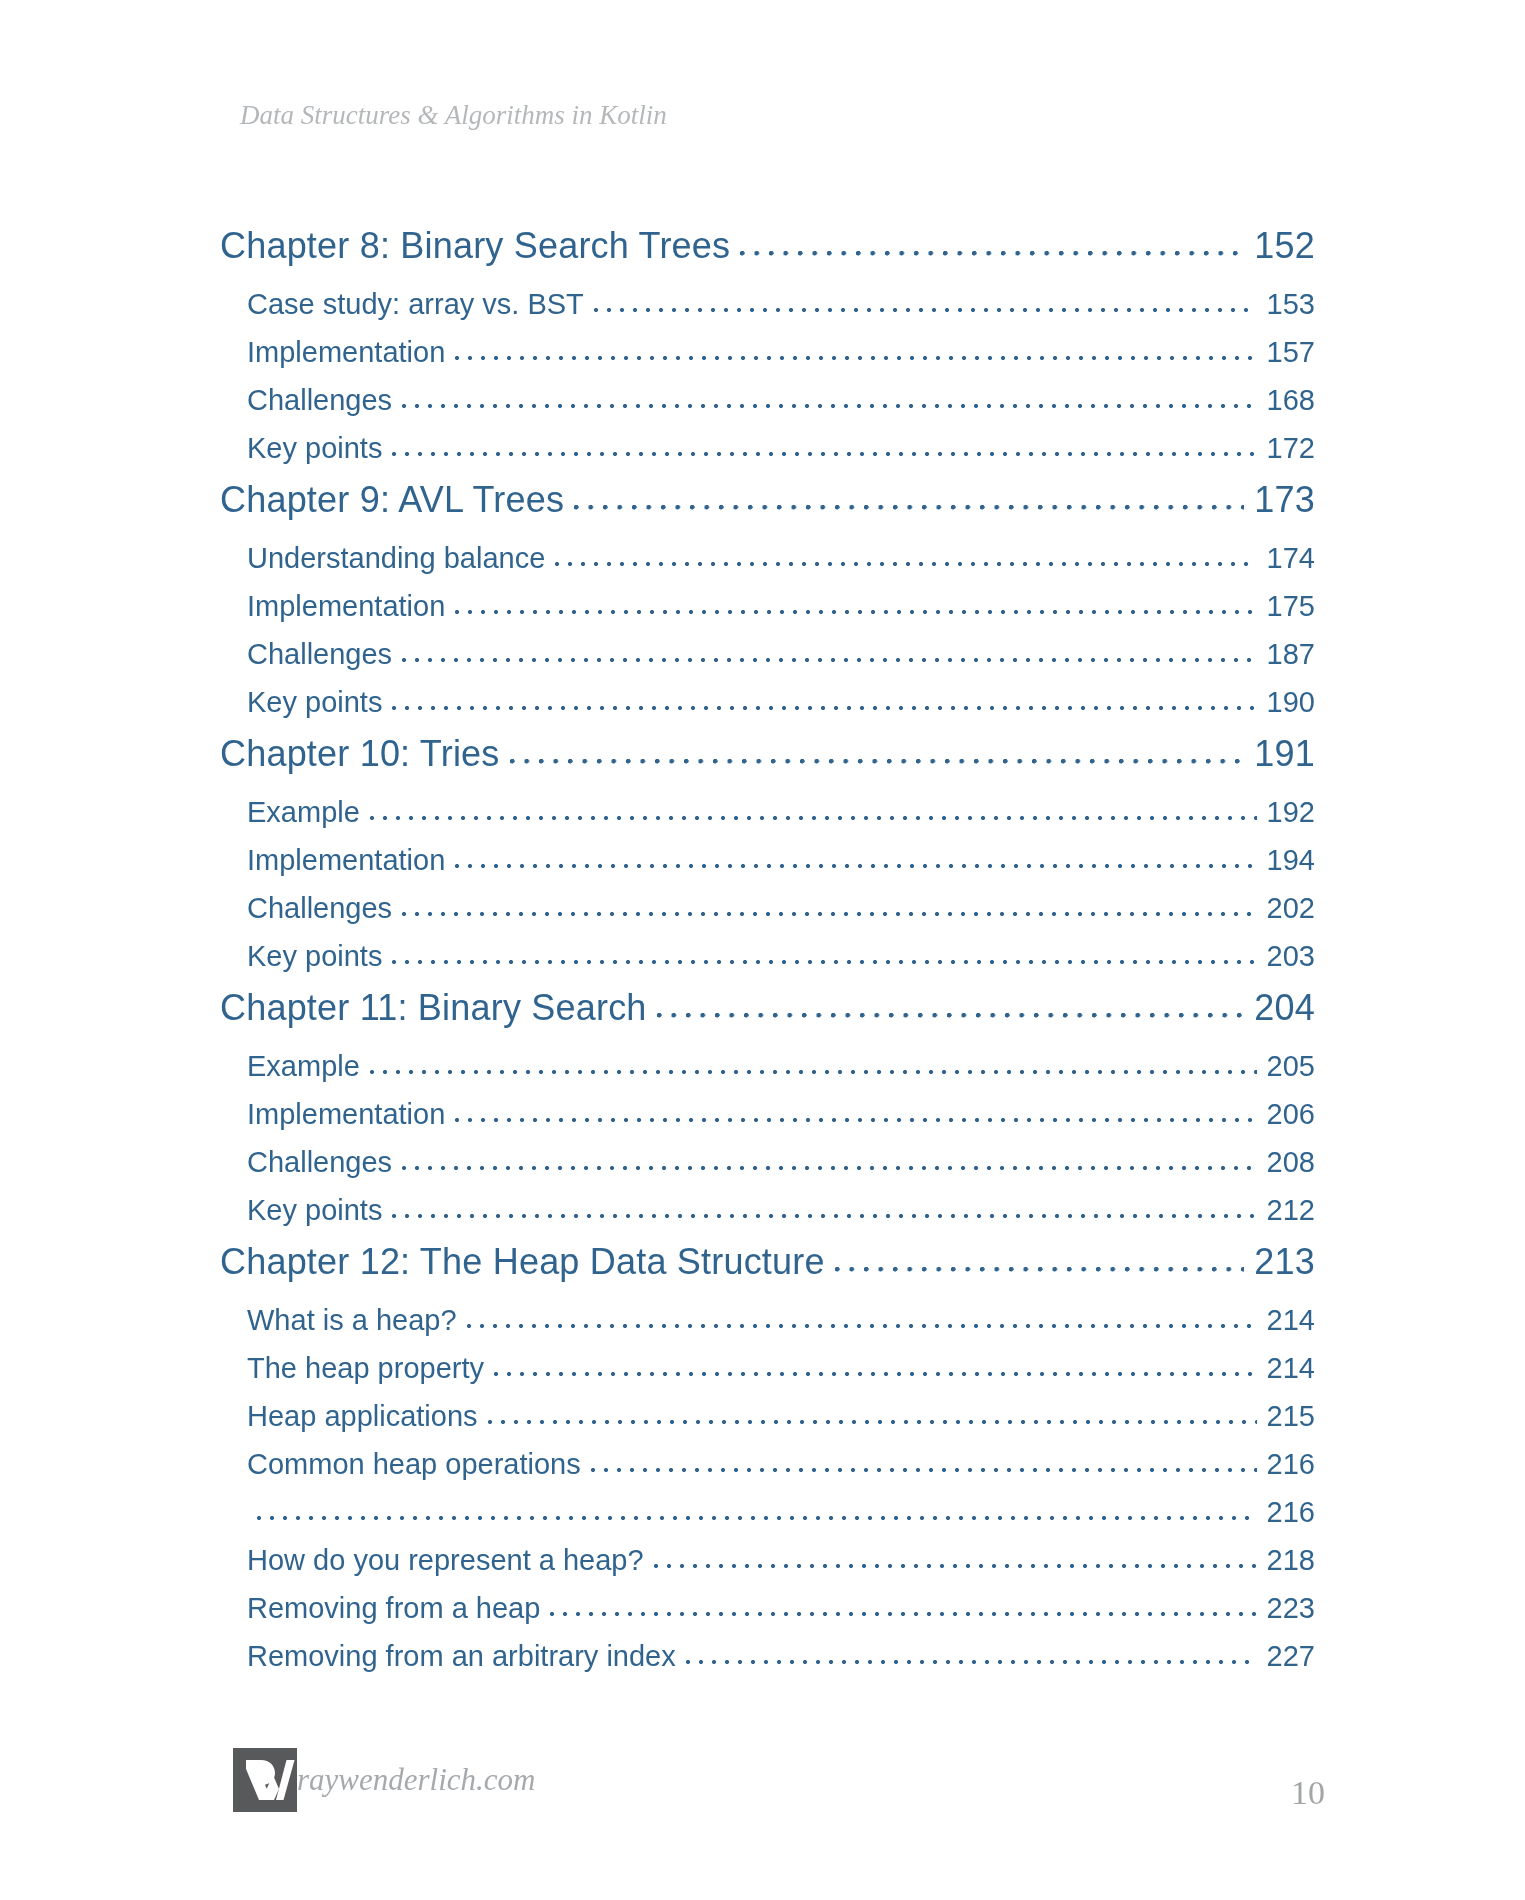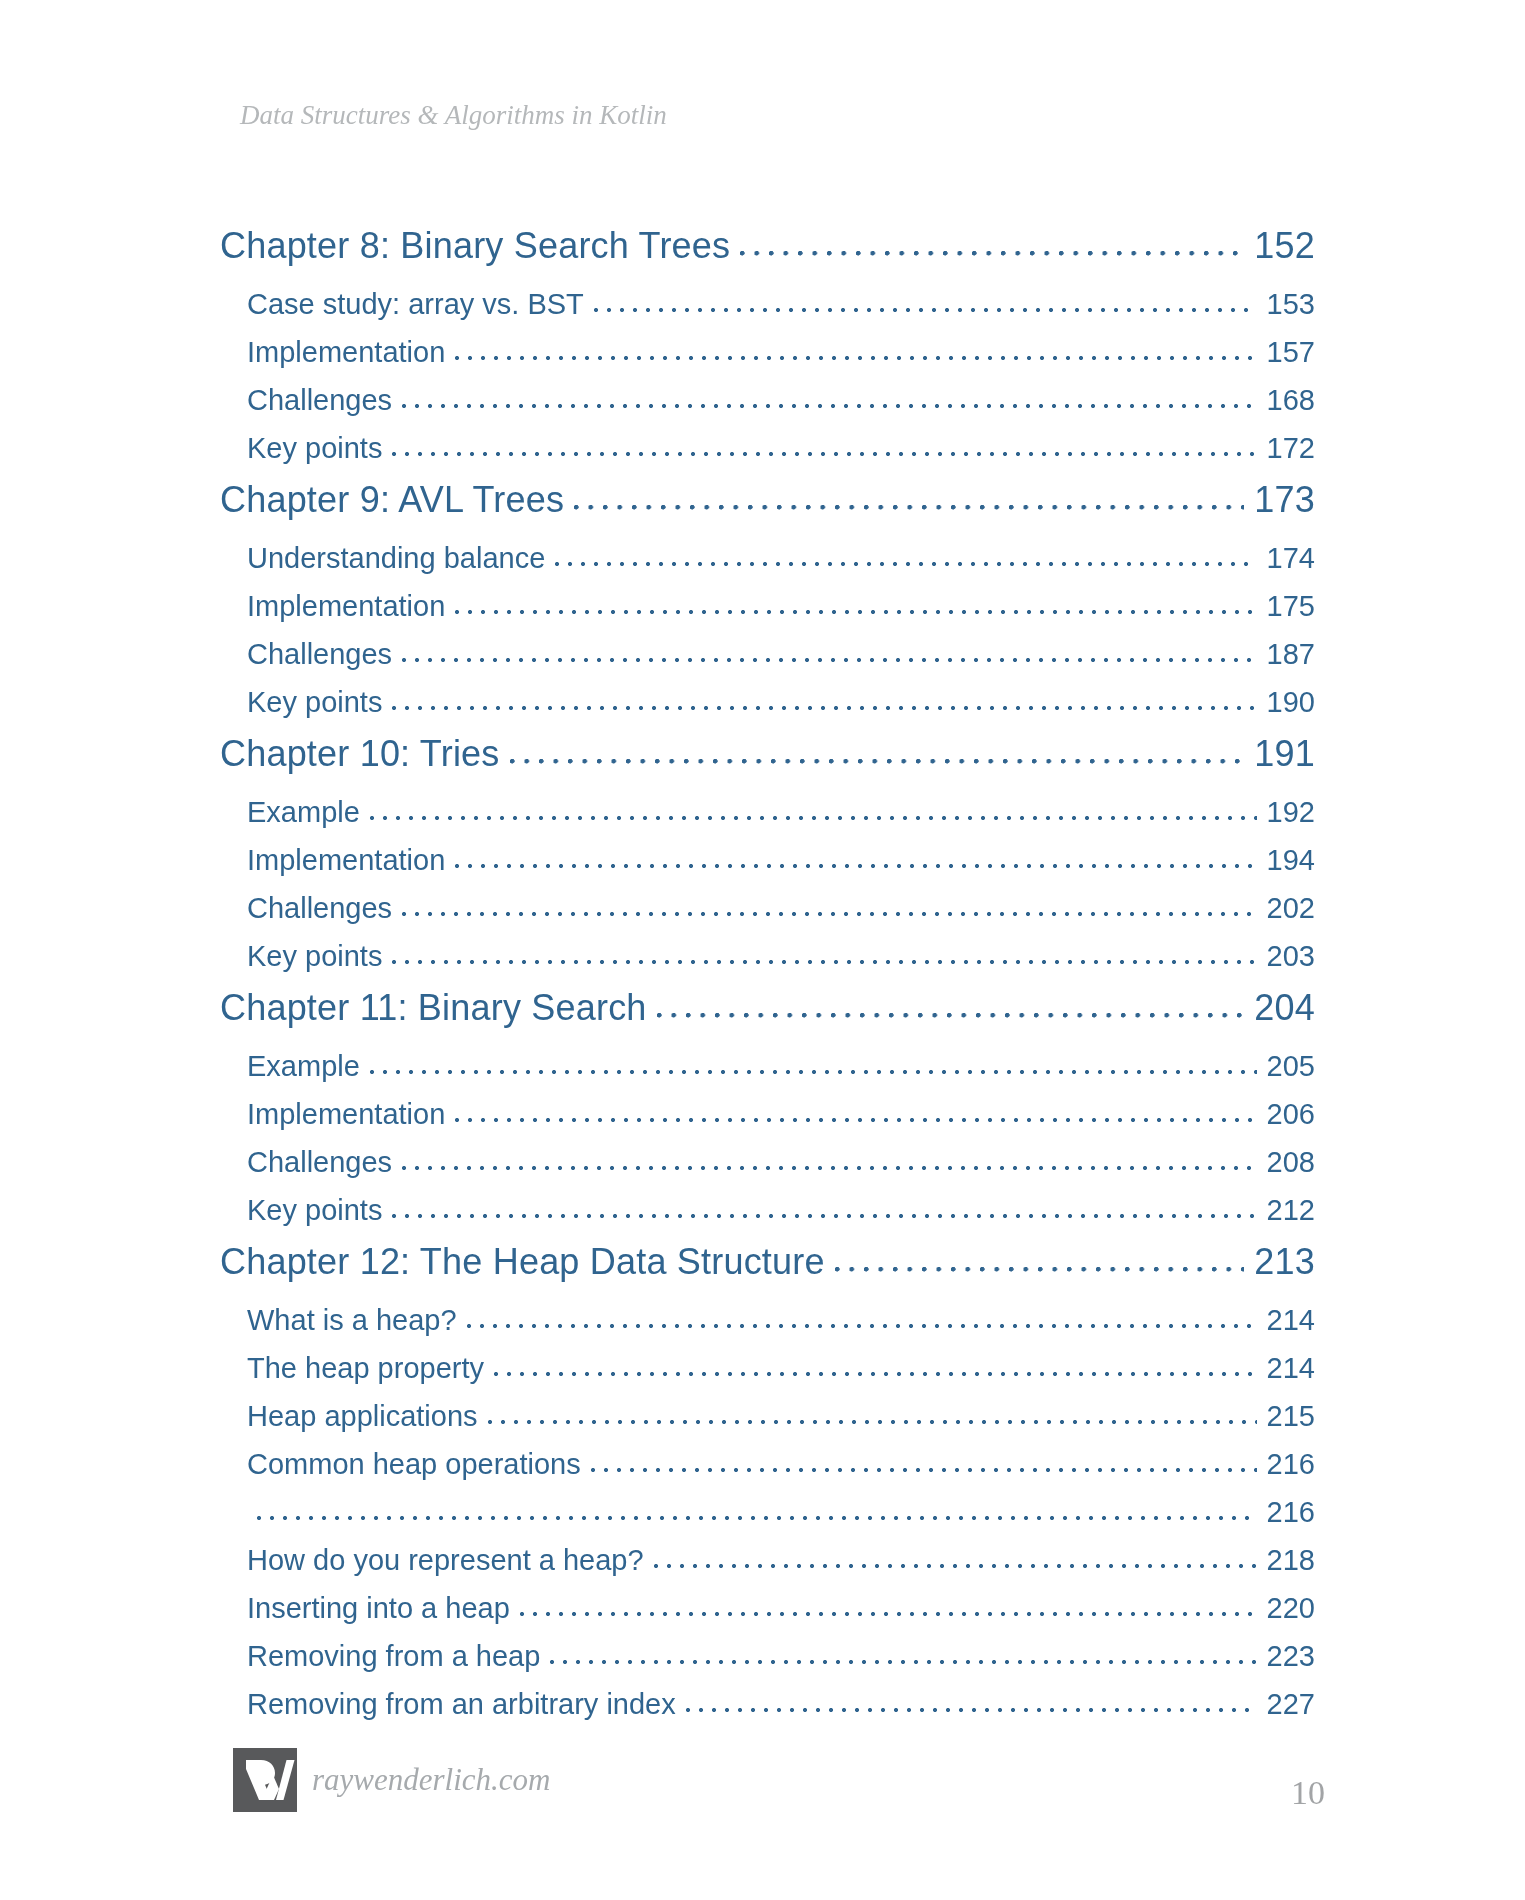--- a/index.html
+++ b/index.html
@@ -62,21 +62,21 @@
     background-image:radial-gradient(circle at 2px 3px, var(--toc-blue) 1.8px, rgba(0,0,0,0) 2.3px);
     background-size:13px 8px;
   }
   .toc-row.chapter .leader{
     height:9px;
     background-image:radial-gradient(circle at 2.2px 3.2px, var(--toc-blue) 2.1px, rgba(0,0,0,0) 2.6px);
     background-size:14.5px 9px;
   }
   .footer{
     position:absolute; left:233px; top:1748px;
-    display:flex; align-items:center; gap:15px;
+    display:flex; align-items:center; 
   }
   .logo{ width:64px; height:64px; display:block; }
   .footer-site{
     font-family:"Liberation Serif", serif;
     font-style:italic;
     font-size:31px;
     color:var(--footer-gray);
     white-space:nowrap;
   }
   .footer-pagenum{
@@ -230,25 +230,20 @@
           <span class="toc-page">216</span>
         </div>
         <div class="toc-row sub">
           <span class="leader"></span>
           <span class="toc-page">216</span>
         </div>
         <div class="toc-row sub">
           <span class="toc-label">How do you represent a heap?</span>
           <span class="leader"></span>
           <span class="toc-page">218</span>
-        </div>
-        <div class="toc-row sub">
-          <span class="toc-label">Inserting into a heap</span>
-          <span class="leader"></span>
-          <span class="toc-page">220</span>
         </div>
         <div class="toc-row sub">
           <span class="toc-label">Removing from a heap</span>
           <span class="leader"></span>
           <span class="toc-page">223</span>
         </div>
         <div class="toc-row sub">
           <span class="toc-label">Removing from an arbitrary index</span>
           <span class="leader"></span>
           <span class="toc-page">227</span>

